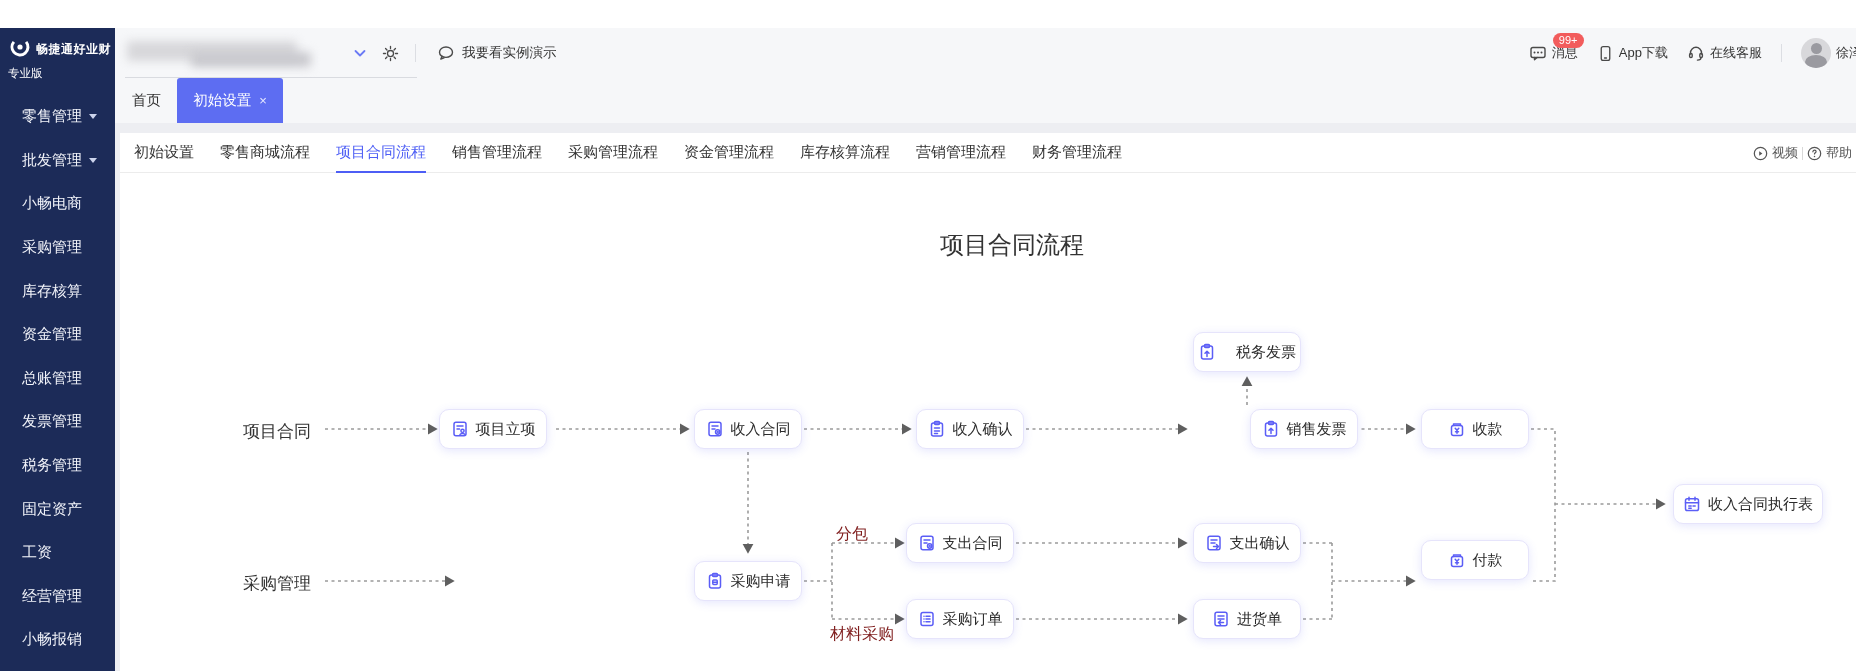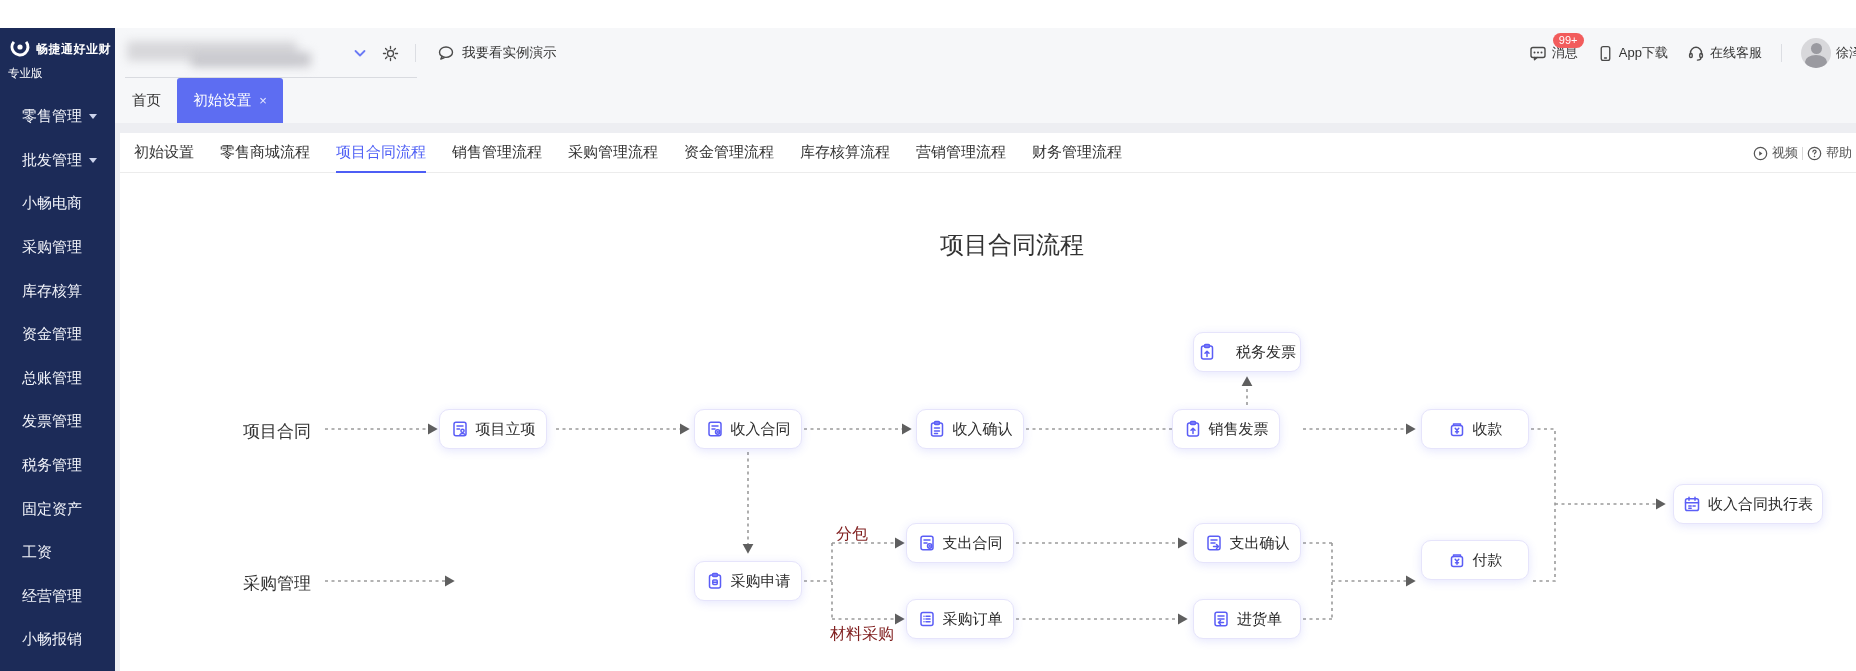--- a/index.html
+++ b/index.html
@@ -324,21 +324,21 @@
       <div class="node" style="left:1073px; top:199px;gap:20px;">
         <span class="nicon">
             <svg width="18" height="18" viewBox="0 0 18 18">
               <rect x="3.5" y="3" width="11" height="13" rx="2"></rect>
               <rect x="6.5" y="1.5" width="5" height="3" rx="1"></rect>
               <path d="M9 13.5V8.5M7 10.3 9 8.3l2 2"></path>
             </svg>
           </span>
         <span class="nlabel">税务发票</span>
       </div>
-      <div class="node" style="left:1052px; top:276px;">
+      <div class="node" style="left:1130px; top:276px;">
         <span class="nicon">
             <svg width="18" height="18" viewBox="0 0 18 18">
               <rect x="3.5" y="3" width="11" height="13" rx="2"></rect>
               <rect x="6.5" y="1.5" width="5" height="3" rx="1"></rect>
               <path d="M9 13.5V8.5M7 10.3 9 8.3l2 2"></path>
             </svg>
           </span>
         <span class="nlabel">销售发票</span>
       </div>
       <div class="node" style="left:1301px; top:276px;">

